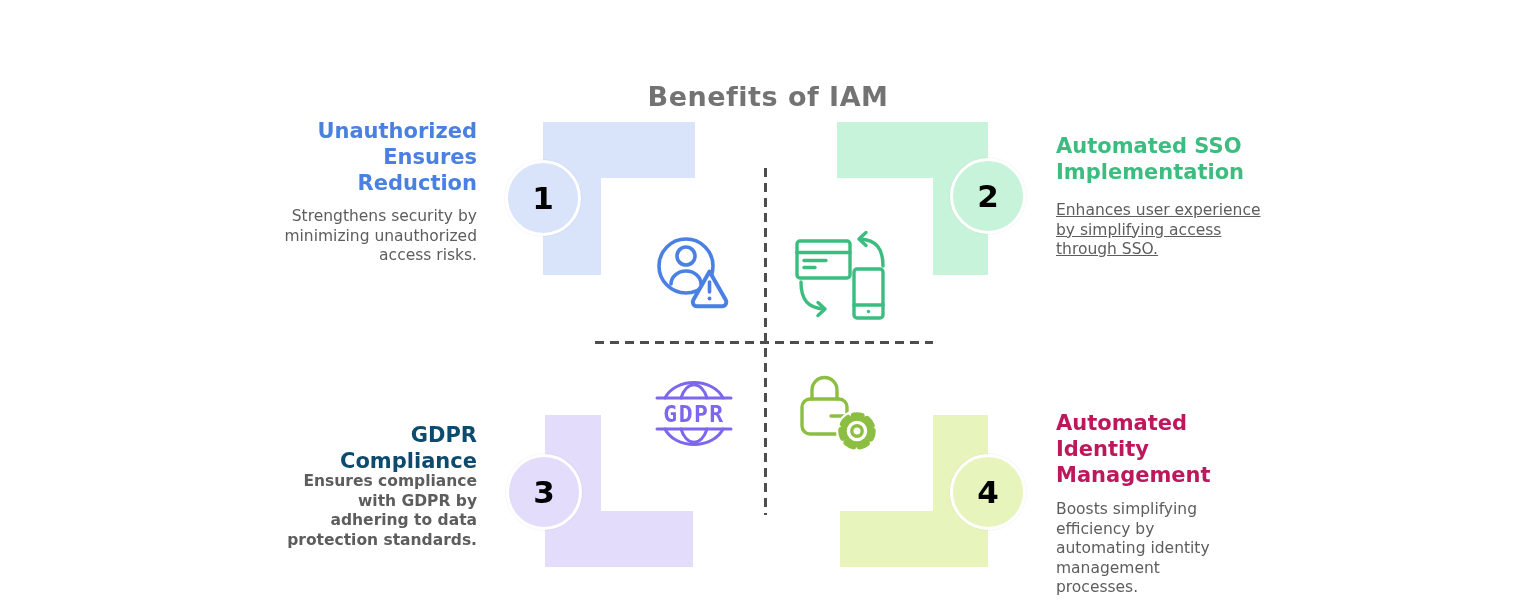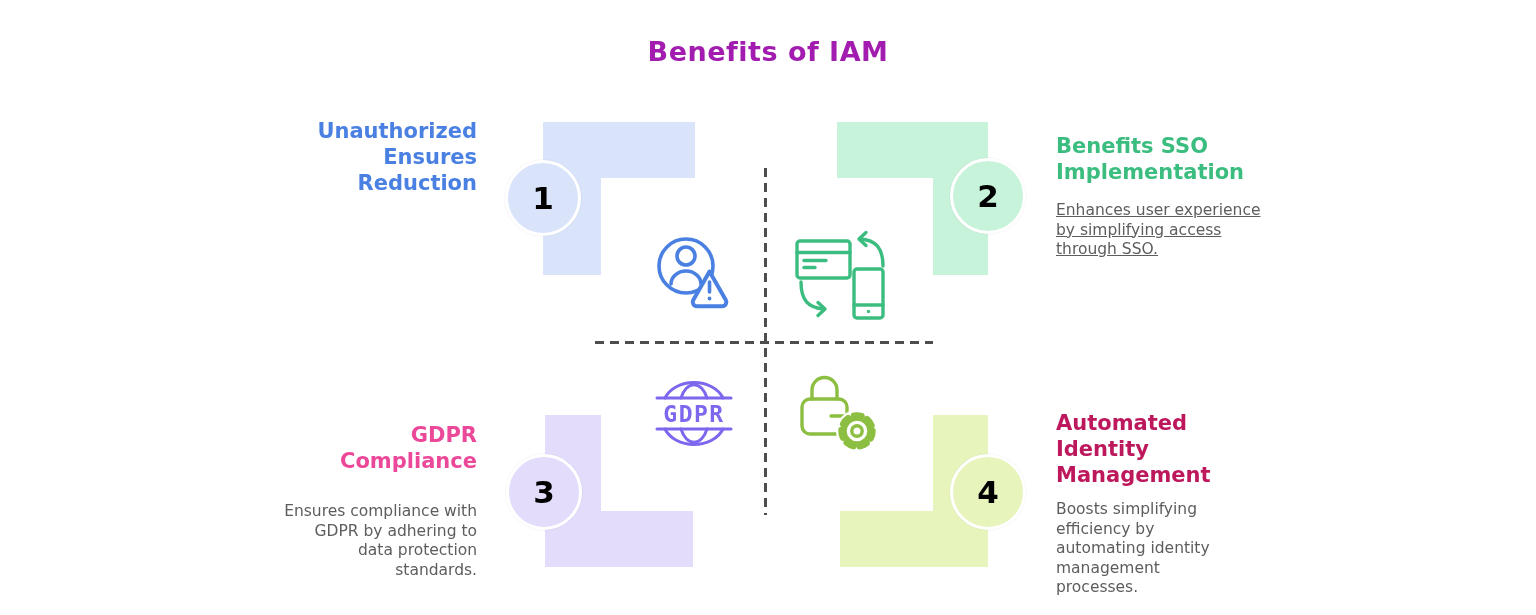--- a/index.html
+++ b/index.html
@@ -44,81 +44,82 @@
   .num.c4{left:950px;top:454px;}
   
   .heading{position:absolute;font-weight:700;font-size:21px;line-height:26px;}
   .body-text{position:absolute;font-size:15.5px;line-height:19.5px;}
   .ra{text-align:right;}
   .q1-heading{left:277px;top:118px;width:200px;}
   .q1-body{left:277px;top:207px;width:200px;}
   .q2-heading{left:1056px;top:133px;width:220px;}
   .q2-body{left:1056px;top:201px;width:215px;}
   .q3-heading{left:287px;top:422px;width:190px;}
-  .q3-body{left:282px;top:502px;width:195px;}
+  .q3-body{left:282px;top:472px;width:195px;font-weight:bold;}
   .q4-heading{left:1056px;top:410px;width:155px;}
   .q4-body{left:1056px;top:500px;width:178px;}
   
   .icon{position:absolute;}
   .icon-user{left:652px;top:230px;}
   .icon-sync{left:793px;top:228px;}
   .icon-gdpr{left:652px;top:372px;}
   .icon-lock{left:795px;top:370px;}
 </style>
 </head>
 <body>
 
 <div class="canvas" style="--dash: #4d4d4d;">
 
-  <div class="title" style="color: #a21caf;">Benefits of IAM</div>
+  <div class="title" style="color: #737373; margin-top: 45px;">Benefits of IAM</div>
 
   <div class="dash h"></div>
   <div class="dash v"></div>
 
   <div class="bar q1-h" style="background: rgb(217, 228, 251);"></div>
   <div class="bar q1-v" style="background: rgb(217, 228, 251);"></div>
   <div class="num c1" style="background: rgb(217, 228, 251);">1</div>
 
   <div class="heading ra q1-heading" style="color: rgb(74, 128, 226);">Unauthorized Ensures Reduction</div>
+  <div class="body-text ra q1-body" style="color: rgb(93, 93, 93);">Strengthens security by minimizing unauthorized access risks.</div>
   <svg class="icon icon-user" width="88" height="88" viewBox="0 0 88 88" style="color: rgb(74, 128, 226);">
     <g stroke="currentColor" stroke-width="3.6" fill="none" stroke-linecap="round" stroke-linejoin="round">
       <circle cx="34" cy="36" r="27"></circle>
       <circle cx="34" cy="26" r="9"></circle>
       <path d="M19 54 a15 13 0 0 1 30 0"></path>
       <path d="M57.5 41.5 L73.8 70 a4.2 4.2 0 0 1 -3.7 6.3 H45 a4.2 4.2 0 0 1 -3.7 -6.3 Z" fill="#ffffff" stroke-width="4"></path>
       <line x1="57.5" y1="52" x2="57.5" y2="62"></line>
       <circle cx="57.5" cy="68.5" r="1.9" fill="currentColor" stroke="none"></circle>
     </g>
   </svg>
 
   <div class="bar q2-h" style="background: rgb(200, 243, 219);"></div>
   <div class="bar q2-v" style="background: rgb(200, 243, 219);"></div>
   <div class="num c2" style="background: rgb(200, 243, 219);">2</div>
-  <div class="heading q2-heading" style="color: rgb(60, 189, 128);">Benefits SSO Implementation</div>
+  <div class="heading q2-heading" style="color: rgb(60, 189, 128);">Automated SSO Implementation</div>
   <div class="body-text q2-body" style="color: rgb(93, 93, 93); text-decoration: underline;">Enhances user experience by simplifying access through SSO.</div>
   <svg class="icon icon-sync" width="94" height="94" viewBox="0 0 94 94" style="color: rgb(60, 189, 128);">
     <g stroke="currentColor" stroke-width="3.4" fill="none" stroke-linecap="round" stroke-linejoin="round">
       <rect x="4" y="13" width="53" height="37" rx="3"></rect>
       <line x1="4" y1="24.5" x2="57" y2="24.5"></line>
       <line x1="11" y1="32.5" x2="33" y2="32.5"></line>
       <line x1="11" y1="39.5" x2="22" y2="39.5"></line>
       <rect x="61" y="41" width="29" height="49" rx="3"></rect>
       <line x1="61" y1="77" x2="90" y2="77"></line>
       <circle cx="75.5" cy="83.5" r="1.7" fill="currentColor" stroke="none"></circle>
       <path d="M90 38 C90 20 83 12 67 11"></path>
       <polyline points="73 4.5 66 11 73 17.5"></polyline>
       <path d="M8 54 C8 72 15 80 31 81"></path>
       <polyline points="25 74.5 32 81 25 87.5"></polyline>
     </g>
   </svg>
 
   <div class="bar q3-v" style="background: rgb(227, 221, 251);"></div>
   <div class="bar q3-h" style="background: rgb(227, 221, 251);"></div>
   <div class="num c3" style="background: rgb(227, 221, 251);">3</div>
-  <div class="heading ra q3-heading" style="color: #ec4899;">GDPR Compliance</div>
+  <div class="heading ra q3-heading" style="color: #0c4a6e;">GDPR Compliance</div>
   <div class="body-text ra q3-body" style="color: rgb(93, 93, 93);">Ensures compliance with GDPR by adhering to data protection standards.</div>
   <svg class="icon icon-gdpr" width="84" height="82" viewBox="0 0 84 82" style="color: rgb(124, 103, 238);">
     <g stroke="currentColor" stroke-width="3" fill="none" stroke-linecap="round">
       <path d="M13 26 A31 24 0 0 1 71 26"></path>
       <path d="M29 26 A14.5 24 0 0 1 55 26"></path>
       <line x1="5" y1="26" x2="79" y2="26"></line>
       <line x1="5" y1="57" x2="79" y2="57"></line>
       <path d="M13 57 A31 24 0 0 0 71 57"></path>
       <path d="M29 57 A14.5 24 0 0 0 55 57"></path>
       <text x="42" y="50" text-anchor="middle" font-size="23" font-weight="600" letter-spacing="1.5" fill="currentColor" stroke="none" font-family="'DejaVu Sans Mono', monospace">GDPR</text>

